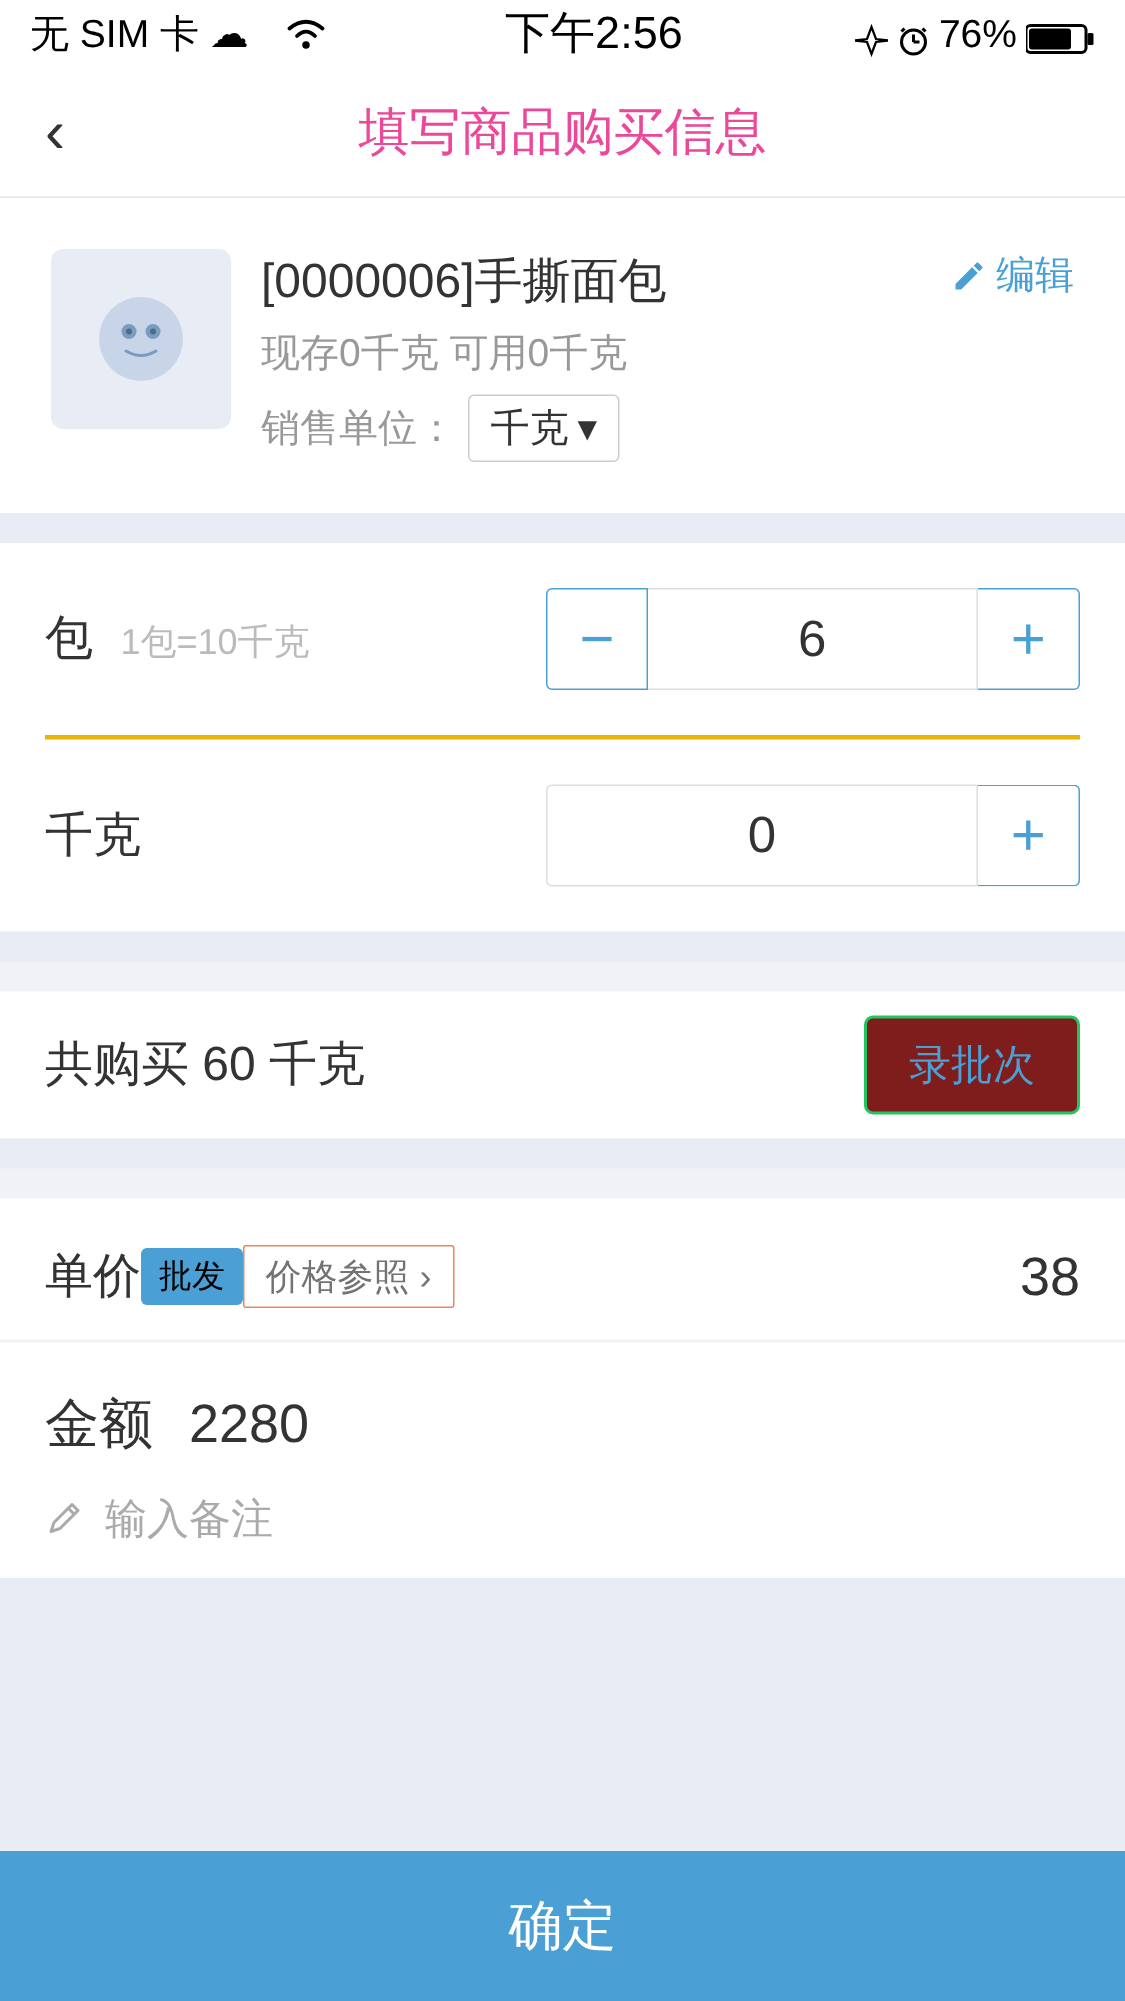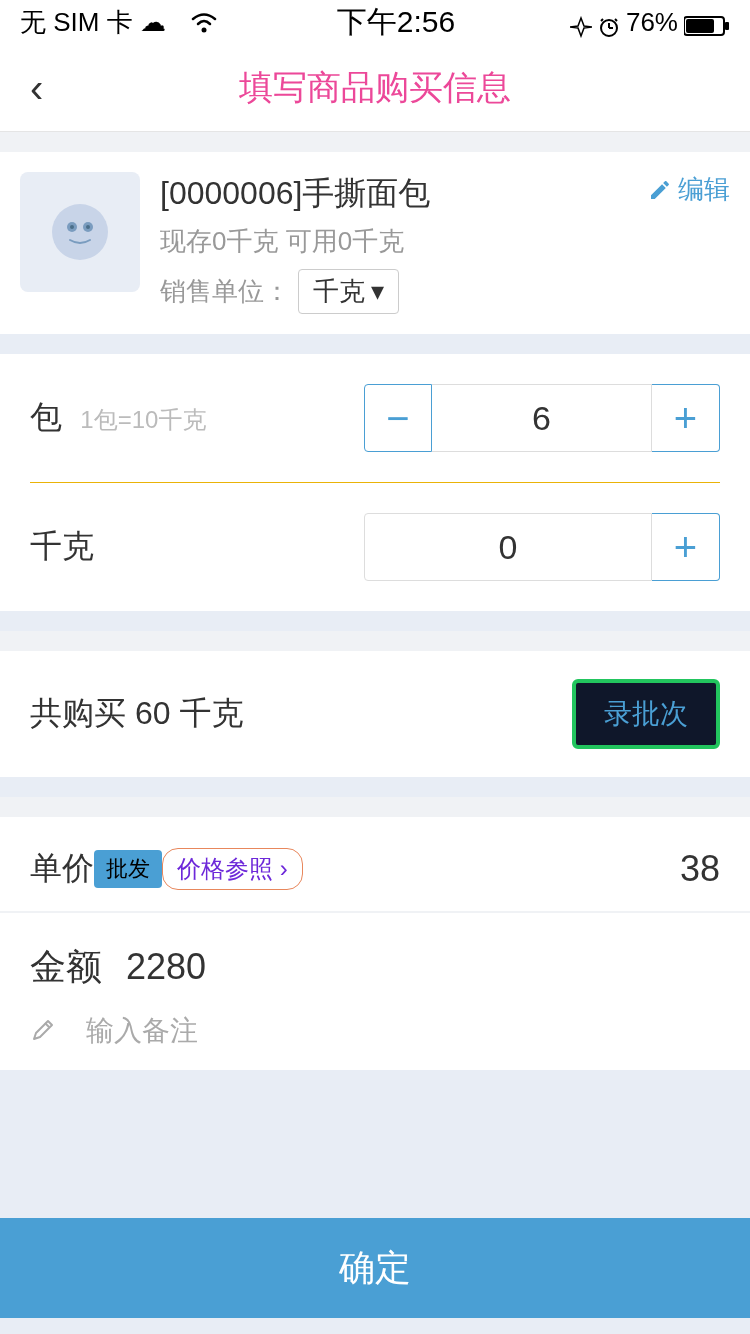--- a/index.html
+++ b/index.html
@@ -51,25 +51,24 @@
       left: 50%;
       transform: translateX(-50%);
       font-size: 34px;
       font-weight: 500;
       color: #ec4899;
     }
 
     
     .product-card {
       background: #fff;
-      padding: 20px;
+      padding: 34px;
       display: flex;
       align-items: flex-start;
       gap: 20px;
-      margin-top: 20px;
     }
     .product-image {
       width: 120px;
       height: 120px;
       background: #e8edf5;
       border-radius: 8px;
       display: flex;
       align-items: center;
       justify-content: center;
       flex-shrink: 0;
@@ -111,21 +110,21 @@
     
     .input-section {
       background: #fff;
       padding: 0 30px;
     }
     .input-row {
       display: flex;
       align-items: center;
       justify-content: space-between;
       padding: 30px 0;
-      border-bottom: 1px solid #eab308;
+      border-bottom: 3px solid #eab308;
     }
     .input-row:last-child { border-bottom: none; }
     .input-label { font-size: 32px; color: #333; }
     .input-sublabel { font-size: 24px; color: #bbb; margin-left: 10px; }
     .input-controls { display: flex; align-items: center; gap: 0; }
     .ctrl-btn {
       width: 68px;
       height: 68px;
       border: 1px solid #4a9fd4;
       background: #fff;
@@ -156,34 +155,34 @@
       border-radius: 4px 0 0 4px;
       text-align: center;
       font-size: 34px;
       color: #333;
       background: #fff;
     }
 
     
     .summary-section {
       background: #fff;
-      padding: 28px 30px;
+      padding: 16px 30px;
       display: flex;
       align-items: center;
       justify-content: space-between;
       margin-top: 20px;
     }
     .summary-text { font-size: 32px; color: #333; }
     .summary-btn {
-      border: 4px solid #22c55e;
+      border: 2px solid #22c55e;
       border-radius: 6px;
       padding: 12px 28px;
       color: #4a9fd4;
       font-size: 28px;
-      background: #0f172a;
+      background: #7f1d1d;
       cursor: pointer;
     }
 
     
     .price-section {
       background: #fff;
       padding: 30px 30px 20px;
       margin-top: 20px;
       display: flex;
       align-items: center;
@@ -193,39 +192,39 @@
     .price-label { font-size: 32px; color: #333; }
     .tag-batch {
       background: #4a9fd4;
       color: #000000;
       font-size: 22px;
       padding: 4px 12px;
       border-radius: 4px;
     }
     .tag-ref {
       border: 1px solid #e8875c;
-      border-radius: 16px;
-      color: #6d28d9;
+      border-radius: 2px;
+      color: #737373;
       font-size: 24px;
       padding: 4px 14px;
       display: flex;
       align-items: center;
       gap: 6px;
       cursor: pointer;
     }
     .price-value { font-size: 36px; color: #333; }
 
     
     .amount-section {
       background: #fff;
       padding: 30px 30px 20px;
       margin-top: 2px;
     }
     .amount-row { font-size: 36px; color: #333; margin-bottom: 20px; }
-    .note-row { display: flex; align-items: center; gap: 28px; color: #aaa; font-size: 28px; cursor: pointer; }
+    .note-row { display: flex; align-items: center; gap: 12px; color: #aaa; font-size: 28px; cursor: pointer; }
 
     
     .empty-space {
       flex: 1;
       background: #e8edf5;
       height: 400px;
     }
 
     
     .confirm-btn {
@@ -233,21 +232,21 @@
       height: 100px;
       background: #4a9fd4;
       color: #fff;
       font-size: 36px;
       border: none;
       cursor: pointer;
       display: flex;
       align-items: center;
       justify-content: center;
       position: fixed;
-      bottom: 16px;
+      bottom: 0;
       left: 0;
       width: 750px;
     }
   </style>
 </head>
 <body>
 
 <div class="status-bar">
   <div class="status-left">
     <span>无 SIM 卡 ☁</span>

